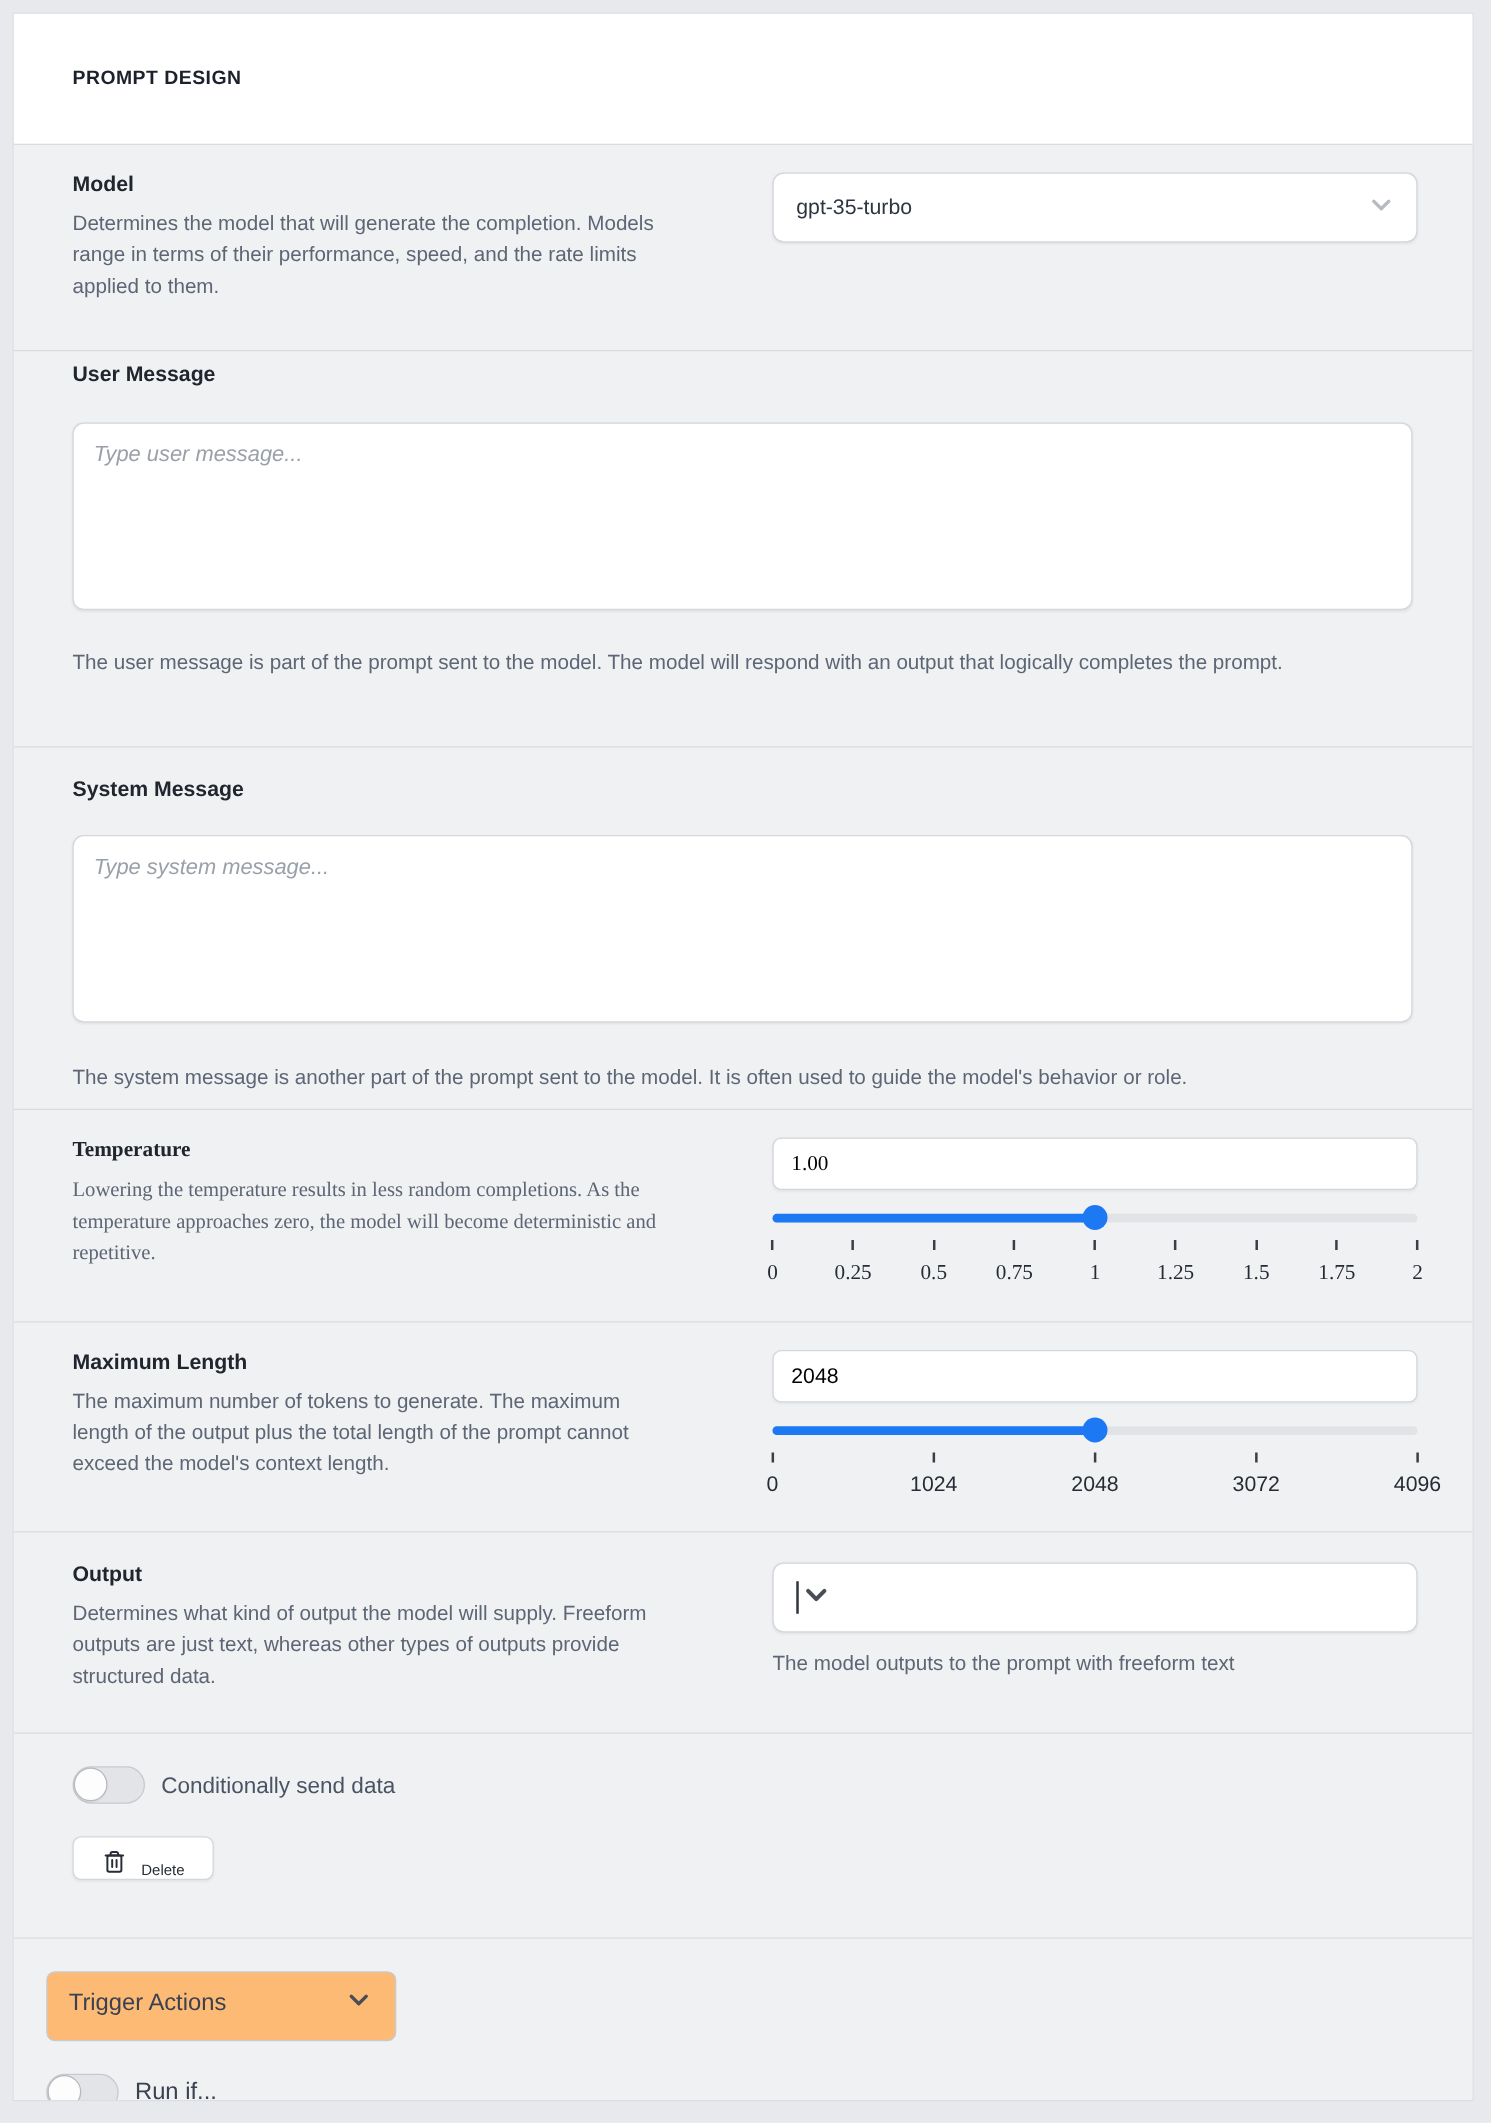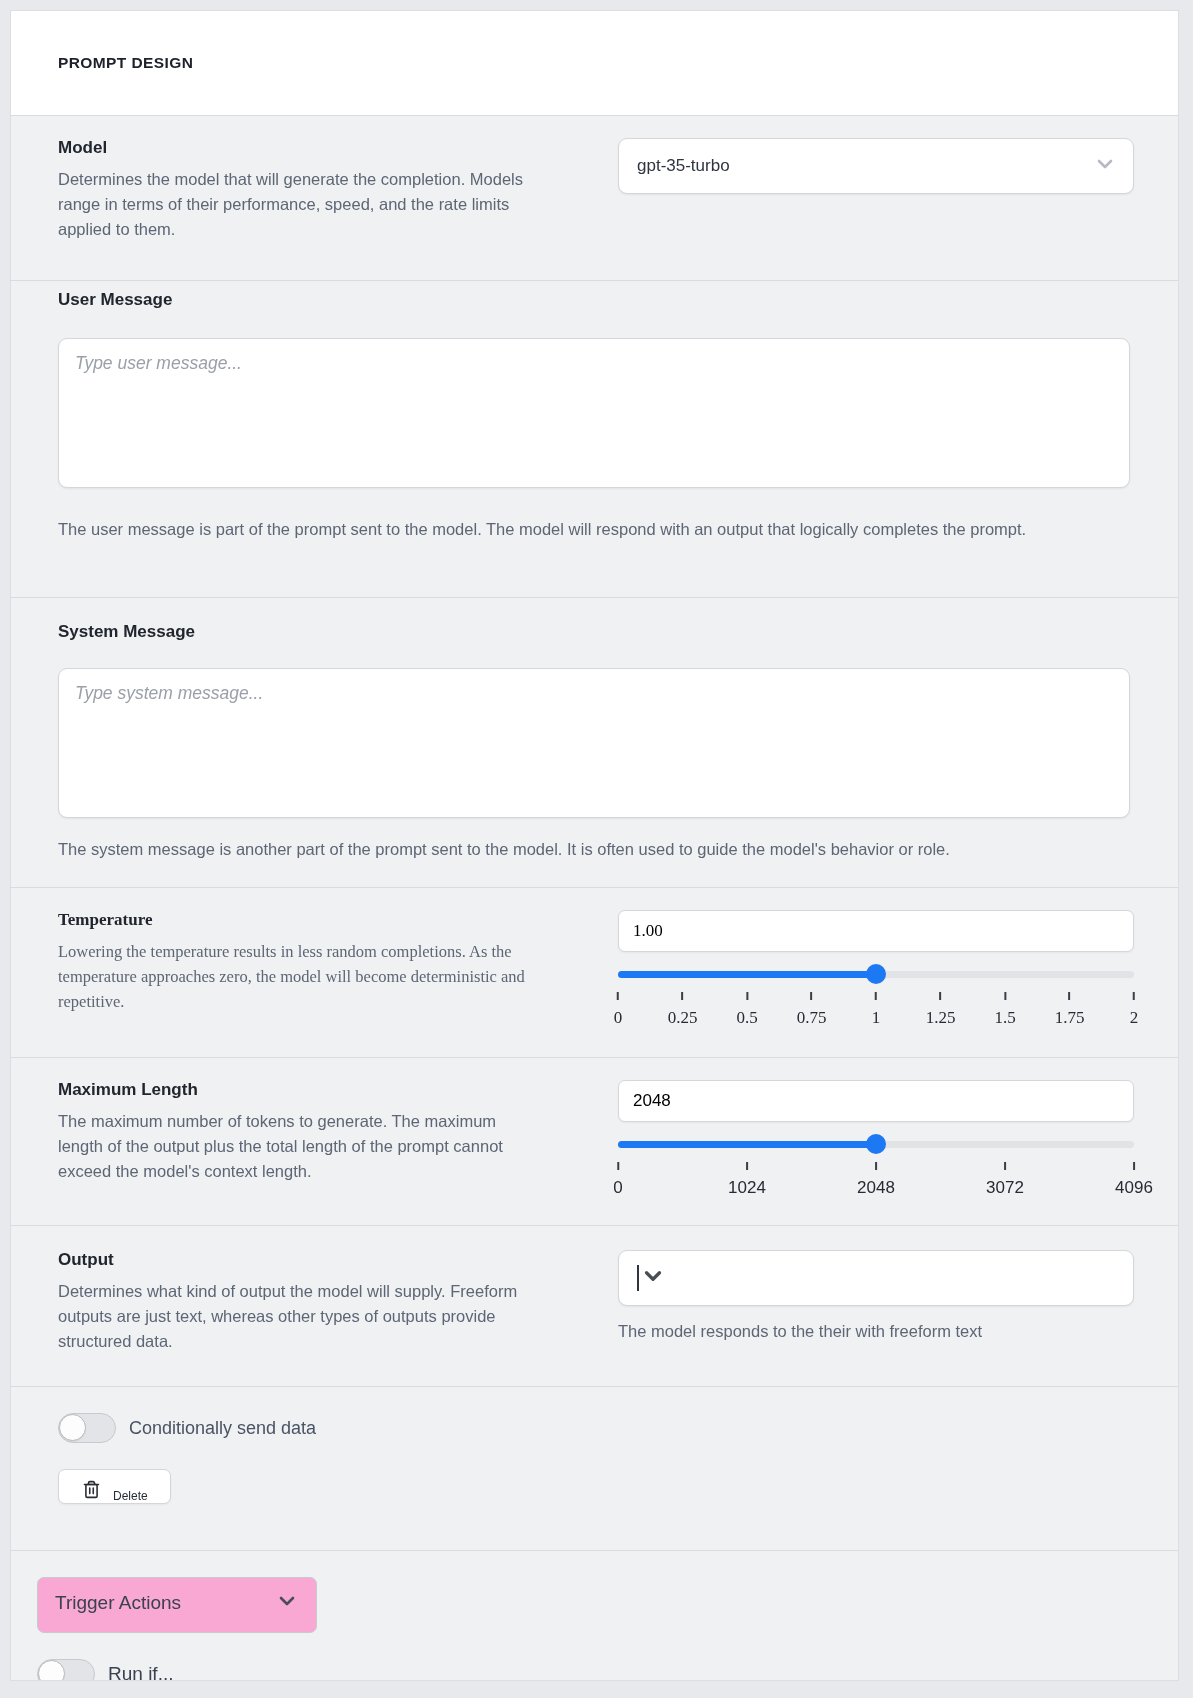--- a/index.html
+++ b/index.html
@@ -57,21 +57,21 @@
   }
   textarea::placeholder{font-style:italic;color:#9aa0a9;}
   .numinput{
     box-sizing:border-box;width:100%;height:42px;background:#fff;
     border:1px solid #d4d6da;border-radius:7px;box-shadow:0 1px 2px rgba(40,44,52,.06);
     padding:0 14px;font-family:inherit;font-size:17px;color:#000000;outline:none;
   }
   .ta-user{margin-top:28px;}
   .ta-system{margin-top:26px;}
   .help-user{margin-top:24px;}
-  .help-system{margin-top:14px;}
+  .help-system{margin-top:26px;}
 
   
   .slider{position:relative;height:20px;margin-top:12px;}
   .slider-track{position:absolute;left:0;right:0;top:7px;height:7px;background:#e2e3e6;border-radius:4px;}
   .slider-fill{position:absolute;left:0;top:7px;height:7px;width:var(--pct,50%);background:#1d79f3;border-radius:4px;}
   .slider-thumb{position:absolute;top:10px;left:var(--pct,50%);width:20px;height:20px;border-radius:50%;
     background:#1d79f3;transform:translate(-50%,-50%);}
   .scale{position:relative;height:48px;margin-top:8px;}
   .tick{position:absolute;top:0;transform:translateX(-50%);display:flex;flex-direction:column;align-items:center;}
   .tick-mark{width:2px;height:8px;background:#3a3f47;}
@@ -90,21 +90,21 @@
   .toggle-label{margin-left:13px;font-size:18px;color:#4a5364;}
 
   
   .btn-delete{margin-top:26px;display:inline-flex;align-items:flex-end;gap:11px;height:35px;padding:0 22px;
     background:#fff;border:1px solid #d4d6da;border-radius:7px;box-shadow:0 1px 2px rgba(40,44,52,.06);
     font-family:inherit;font-size:12px;color:#272c35;cursor:pointer;}
   .trash{color:#272c35;}
 
   
   .trigger-select{
-    box-sizing:border-box;width:280px;height:56px;background:#f9a8d4;border:1px solid #c6cbd2;border-radius:7px;
+    box-sizing:border-box;width:280px;height:56px;background:#fdba74;border:1px solid #c6cbd2;border-radius:7px;
     display:flex;align-items:center;justify-content:space-between;padding:0 17px 4px 17px;
     font-size:19px;color:#3a4150;
   }
   .runif-row{margin-top:26px;display:flex;align-items:center;}
   .runif-label{margin-left:13px;font-size:19px;color:#3a4150;}
 </style>
 </head>
 <body>
 
 <div class="card">
@@ -239,21 +239,21 @@
     </div>
     <div class="col-right">
       <div class="selectbox">
         <span class="caret"></span>
         <span class="chev-dark">
           <svg viewBox="0 0 24 24" width="26" height="26">
               <path d="M6 9l6 6 6-6" fill="none" stroke="currentColor" stroke-width="3" stroke-linecap="round" stroke-linejoin="round"></path>
             </svg>
         </span>
       </div>
-      <div class="out-help">The model responds to the their with freeform text</div>
+      <div class="out-help">The model outputs to the prompt with freeform text</div>
     </div>
   </div>
 
   <div class="section sec-toggles">
     <div class="toggle-row">
       <div class="toggle">
         <div class="knob"></div>
       </div>
       <div class="toggle-label">Conditionally send data</div>
     </div>

